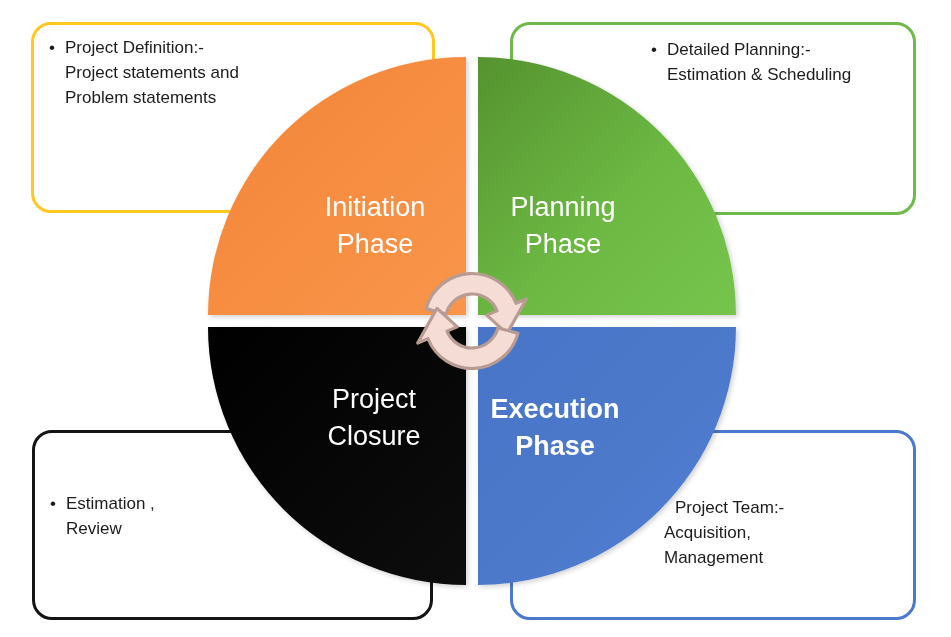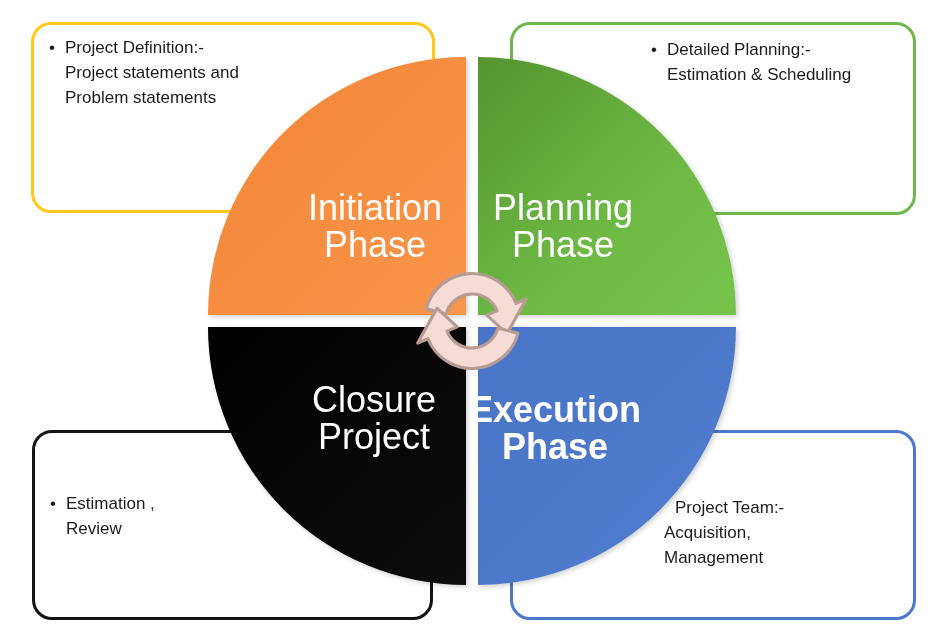--- a/index.html
+++ b/index.html
@@ -39,21 +39,21 @@
              background:linear-gradient(135deg,#000000 0%,#0d0d0d 100%); }
   .quad-br { left:478px; top:327px; border-radius:0 0 100% 0;
              background:linear-gradient(135deg,#4875C7 0%,#4D79CB 55%,#5180D3 100%); }
 
   
   .quad-label {
     position:absolute;
     width:190px;
     text-align:center;
     color:#ffffff;
-    font-size:36px;
+    font-size:27px;
     line-height:37px;
     font-weight:400;
   }
   .label-initiation { left:280px; top:189px; }
   .label-planning   { left:468px; top:189px; }
   .label-closure    { left:279px; top:381px; }
   .label-execution  { left:460px; top:391px; font-weight:700; }
 
   
   .cycle-icon { position:absolute; left:377px; top:226px; width:190px; height:190px; }
@@ -111,22 +111,22 @@
 
   <div class="quad-label label-initiation">
     <div>Initiation</div>
     <div>Phase</div>
   </div>
   <div class="quad-label label-planning">
     <div>Planning</div>
     <div>Phase</div>
   </div>
   <div class="quad-label label-closure">
+    <div>Project</div>
     <div>Closure</div>
-    <div>Project</div>
   </div>
   <div class="quad-label label-execution">
     <div>Execution</div>
     <div>Phase</div>
   </div>
 
   <svg class="cycle-icon" viewBox="0 0 120 120" xmlns="http://www.w3.org/2000/svg">
 
     <path d="M 31 52.2
              A 30 30 0 0 1 87.8 48.8

